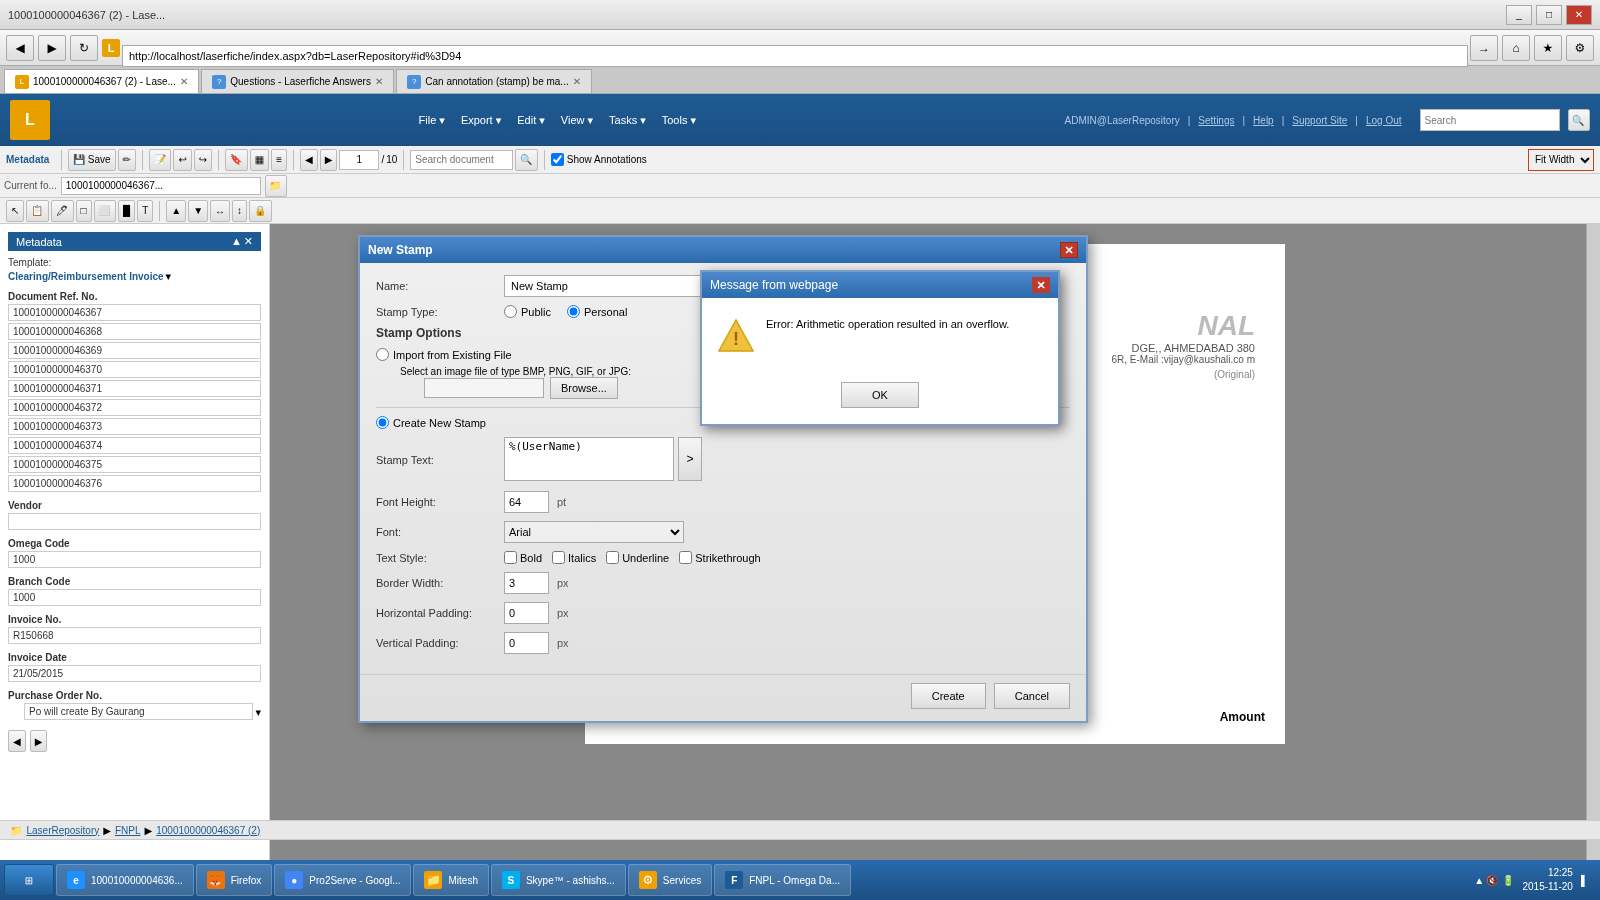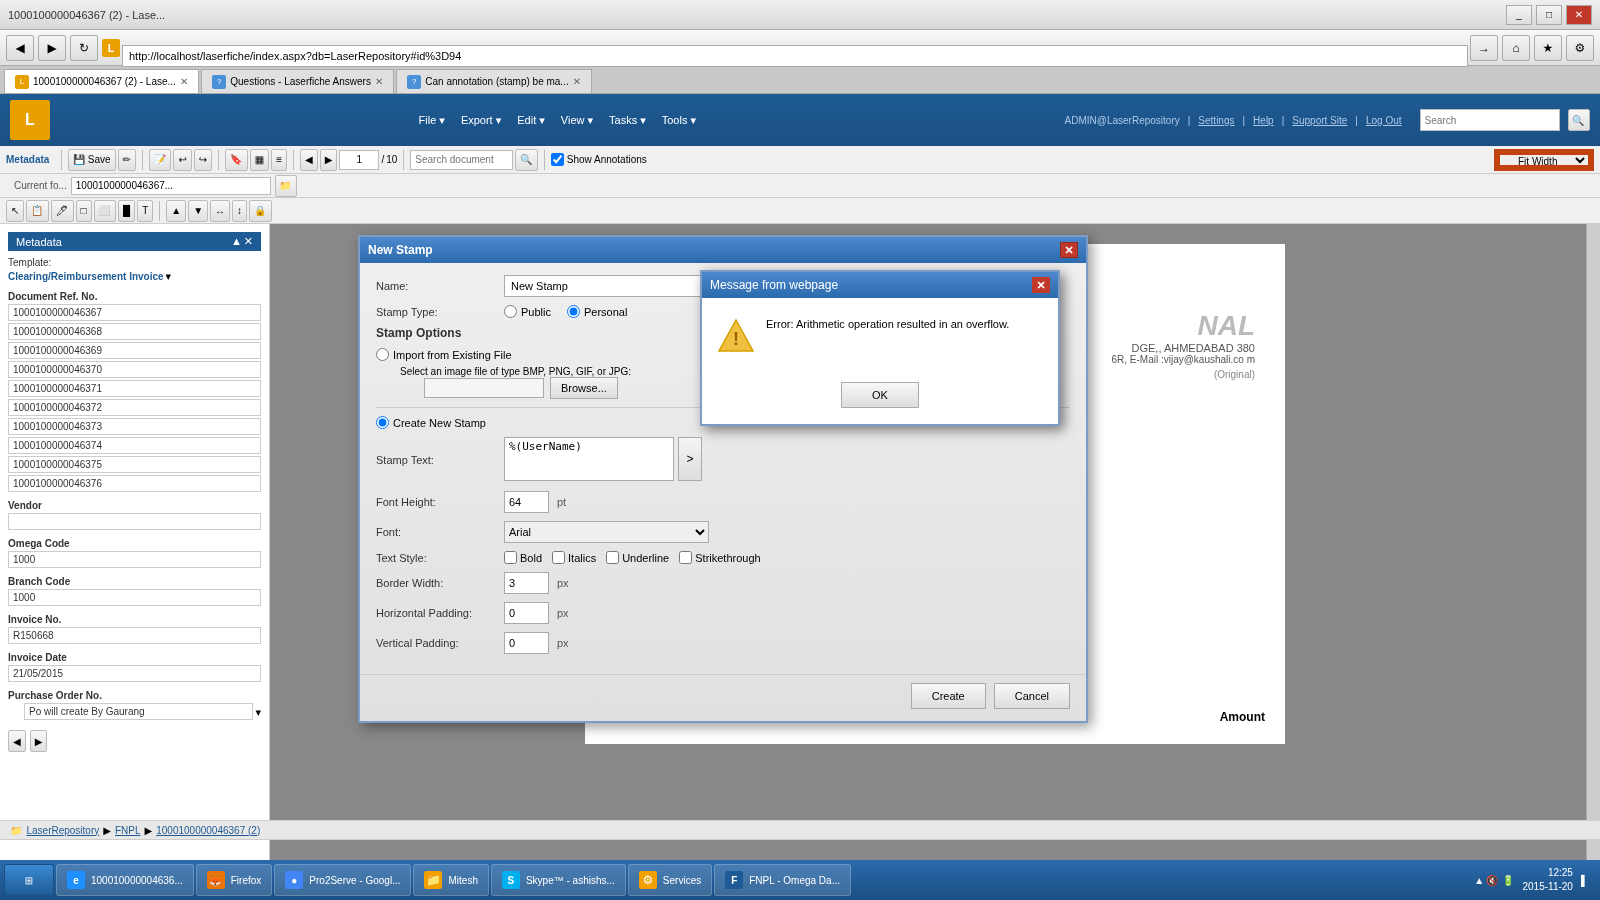--- a/index.html
+++ b/index.html
@@ -206,23 +206,23 @@
     }
     .toolbar-search {
       height: 20px;
       border: 1px solid #bbb;
       padding: 0 4px;
       font-size: 10px;
       width: 103px;
     }
     .toolbar-select {
       height: 22px;
-      border: 6px solid #c2410c;
-      font-size: 10px;
-      padding: 0 14px;
+      border: 1px solid #c2410c;
+      font-size: 10px;
+      padding: 0 2px;
     }
 
     
     .toolbar2 {
       background: #f0f0f0;
       border-bottom: 1px solid #ccc;
       padding: 2px 6px;
       display: flex;
       align-items: center;
       gap: 2px;
@@ -428,21 +428,21 @@
     }
     .small-input {
       width: 45px;
       height: 22px;
       border: 1px solid #aaa;
       padding: 0 4px;
       font-size: 11px;
       background: white;
     }
     .font-select {
-      width: 205px;
+      width: 180px;
       height: 22px;
       border: 1px solid #aaa;
       font-size: 11px;
     }
     .checkbox-row {
       display: flex;
       align-items: center;
       gap: 10px;
     }
     .checkbox-item {
@@ -582,21 +582,21 @@
       padding-right: 8px;
     }
     .clock {
       text-align: right;
       line-height: 1.4;
     }
 
     .top-current-folder {
       background: #f0f0f0;
       border-bottom: 1px solid #ccc;
-      padding: 2px 14px;
+      padding: 2px 4px;
       display: flex;
       align-items: center;
       gap: 4px;
       height: 24px;
     }
     .current-folder-input {
       height: 18px;
       border: 1px solid #bbb;
       padding: 0 4px;
       font-size: 10px;

